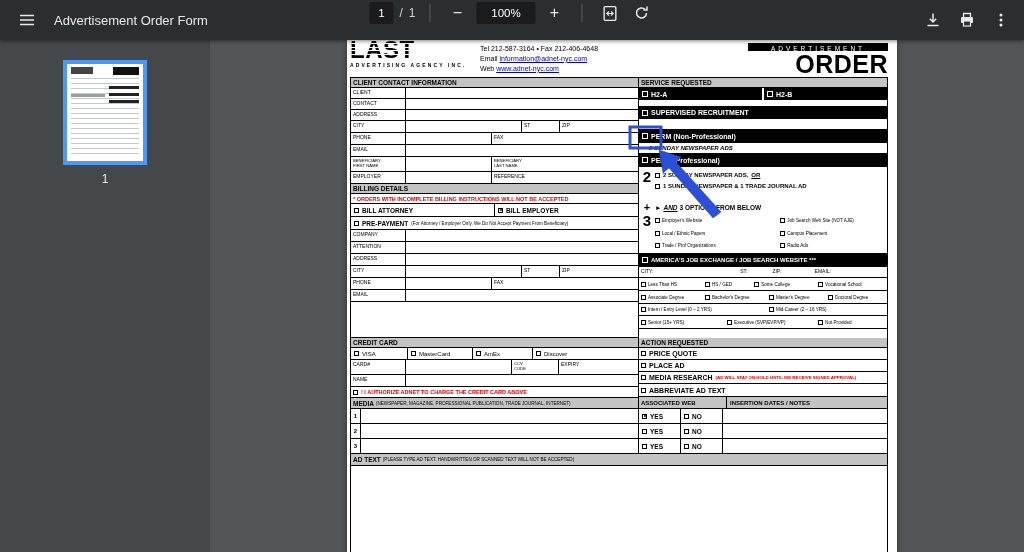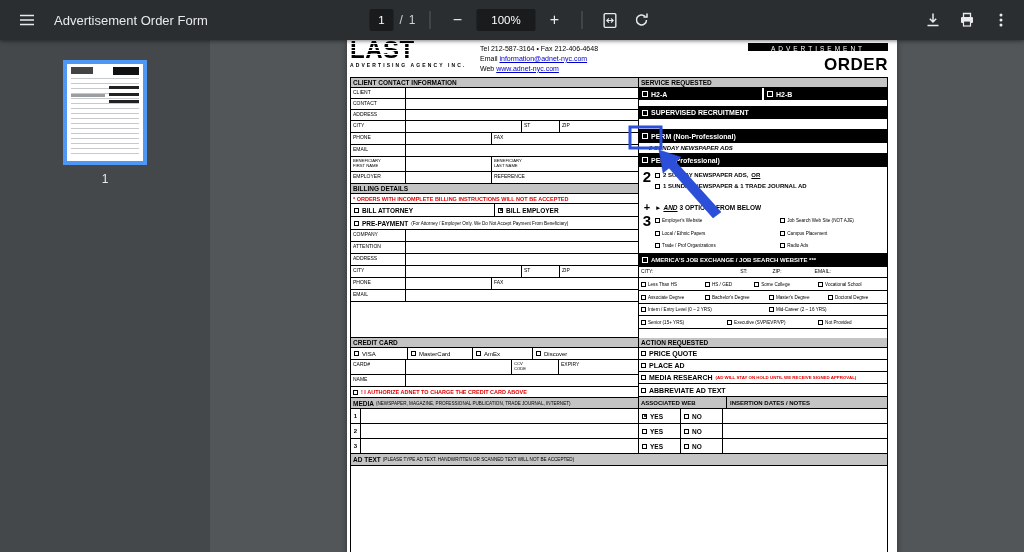--- a/index.html
+++ b/index.html
@@ -1,20 +1,20 @@
 <!DOCTYPE html>
 <html><head>
 <meta charset="utf-8">
 <style>
 *{margin:0;padding:0;box-sizing:border-box}
 html,body{width:1024px;height:552px;overflow:hidden;font-family:"Liberation Sans",sans-serif;background:#525659}
 button{font-family:inherit}
 
 
-.toolbar{position:absolute;left:0;top:0;width:1024px;height:40px;background:#2b2e30;display:flex;align-items:center;color:#e8eaed;z-index:20;box-shadow:0 1px 4px rgba(0,0,0,.5)}
+.toolbar{position:absolute;left:0;top:0;width:1024px;height:40px;background:#2b2e30;display:flex;color:#e8eaed;z-index:20;box-shadow:0 1px 4px rgba(0,0,0,.5)}
 .tb-left{display:flex;align-items:center;gap:14px;padding-left:14px;flex:1;min-width:0}
 .tb-title{font-size:13px;white-space:nowrap;color:#e8eaed}
 .tb-center{display:flex;align-items:center;gap:6px;position:absolute;left:50%;transform:translateX(-50%)}
 .tb-right{display:flex;align-items:center;gap:8px;padding-right:10px;margin-left:auto}
 .tb-btn{background:none;border:none;color:#e8eaed;width:26px;height:26px;display:flex;align-items:center;justify-content:center;border-radius:13px;cursor:pointer;font-size:16px;line-height:1}
 .tb-in{background:#191b1c;border:none;color:#fff;text-align:center;font-size:11.5px;height:22px;border-radius:2px}
 .pg{width:24px}.zm{width:59px}
 .tb-dim{font-size:12px;color:#cfd2d5}
 .tb-div{width:1px;height:18px;background:#5a5e61;margin:0 8px}
 
@@ -36,21 +36,21 @@
 
 .fh{display:flex;height:37px;padding-top:3px}
 .fh-logo{width:130px;position:relative}
 .lgtxt{font-size:24px;font-weight:bold;letter-spacing:.5px;line-height:21px;margin-top:-4px;position:relative;display:inline-block}
 .lgtxt::after{content:"";position:absolute;inset:2px 0 3px 0;background:repeating-linear-gradient(to bottom,transparent 0 2.5px,#fff 2.5px 3.5px)}
 .lgsub{font-size:5px;letter-spacing:2.1px;font-weight:bold}
 .fh-mid{font-size:7px;line-height:1.4;padding-top:1px;flex:1}
 .lnk{color:#0000cc;text-decoration:underline;cursor:pointer}
 .fh-right{width:140px;text-align:right}
 .banner{height:8px;background:#000;color:#fff;font-size:6.5px;letter-spacing:3px;text-align:center;line-height:11px;overflow:hidden}
-.ordertxt{font-size:17px;font-weight:bold;letter-spacing:.5px;line-height:27px}
+.ordertxt{font-size:25px;font-weight:bold;letter-spacing:.5px;line-height:27px}
 
 
 .cols{display:flex;border-top:1px solid #000}
 .col-left{width:288px;border-left:1px solid #000;background:#fff}
 .col-right{width:250px;border-left:1px solid #000;border-right:1px solid #000;background:#fff}
 .sec{background:#c4c4c4;border-bottom:1px solid #000;display:flex;align-items:center;gap:2px;padding-left:2px;font-size:6.5px;font-weight:bold}
 .h10{height:10px}.h11{height:11px}.h12{height:12px}.h13{height:13px}.h14{height:14px}.h15{height:15px}
 .frow{display:flex;border-bottom:1px solid #000;background:#fff;align-items:stretch}
 .fl{font-size:5px;line-height:1.1;padding:1.5px 2px;color:#000}
 .lblc{width:55px;border-right:1px solid #000;flex:none}

